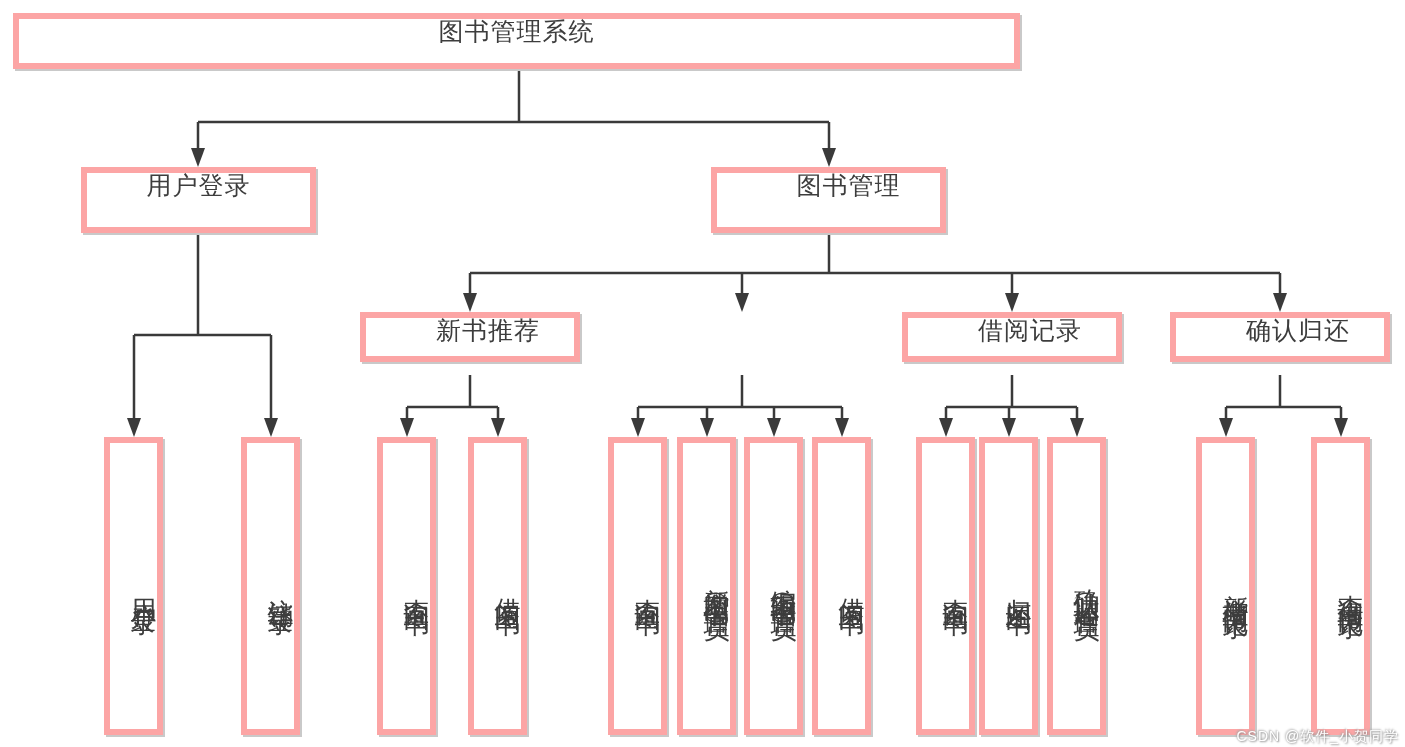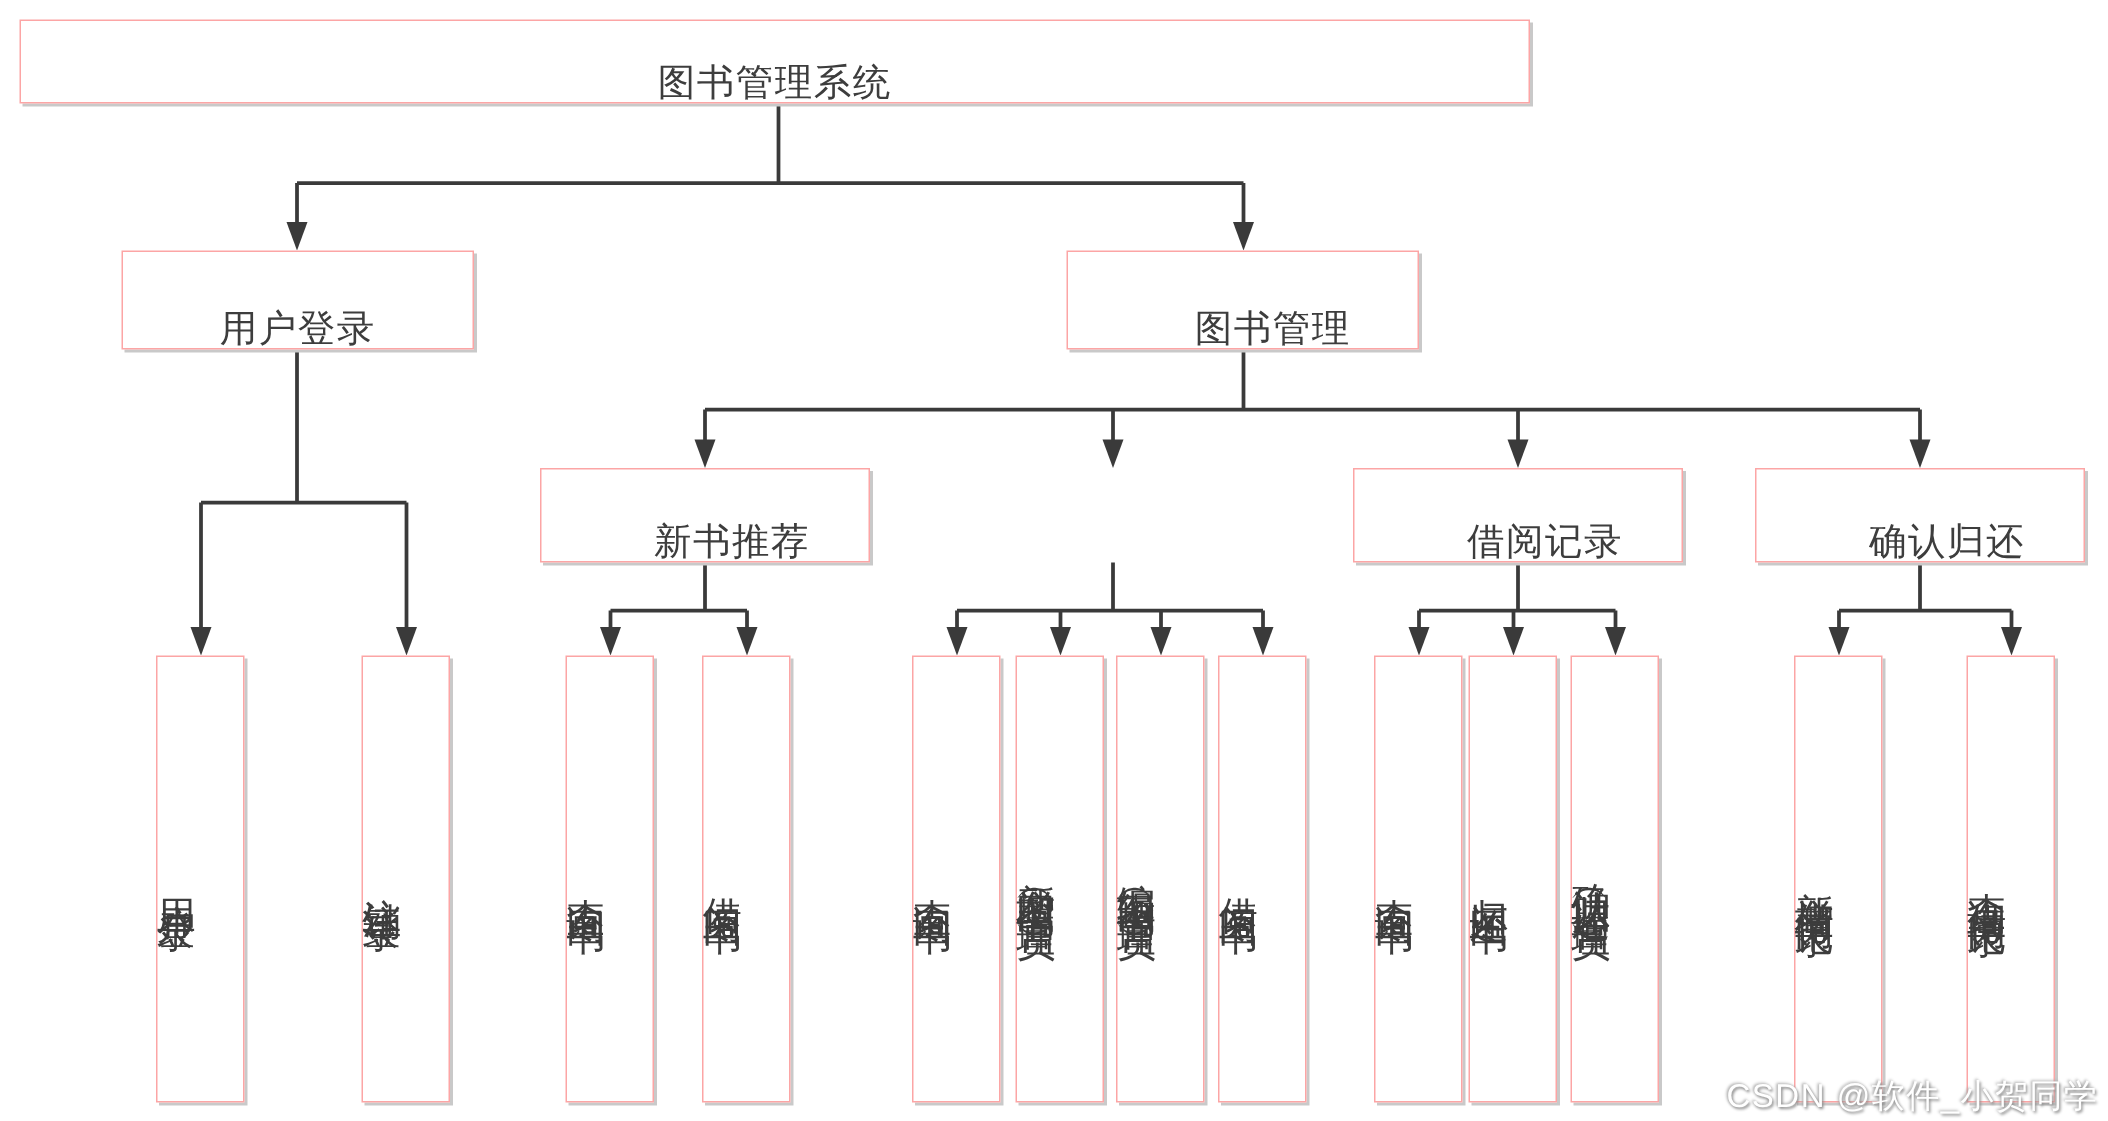--- a/index.html
+++ b/index.html
@@ -9,41 +9,41 @@
     background:#ffffff;
     font-family:"Liberation Sans","DejaVu Sans",sans-serif;
     color:#3d3d3d;
     overflow:hidden;
   }
   #connectors{position:absolute;left:0;top:0;width:1405px;height:747px;}
   .box{
     position:absolute;
     box-sizing:border-box;
     background:#ffffff;
-    border:1px solid #fca5a5;
+    border:6px solid #fca5a5;
     box-shadow:2px 2px 0 0 #c9c9c9;
-    display:flex;align-items:flex-end;justify-content:center;
+    display:flex;align-items:flex-start;justify-content:center;
     text-align:center;
   }
   .hbox{font-size:25px;letter-spacing:1px;line-height:1;}
   .vbox{
     writing-mode:vertical-rl;
     text-orientation:mixed;
     font-size:26px;
     letter-spacing:4px;
     line-height:1;
     top:437px;height:298px;width:59px;
   }
   
   .n-root{left:13px;top:13px;width:1007px;height:56px;}
   
   .n-user-login{left:81px;top:167px;width:235px;height:66px;}
   .n-book-mgmt{left:711px;top:167px;width:235px;height:66px;padding-left:40px;}
   
-  .lvl3{top:312px;height:63px;width:220px;padding-left:36px;}
+  .lvl3{top:312px;height:50px;width:220px;padding-left:36px;}
   .n-new-book-rec{left:360px;}
   .n-book-borrow{left:632px;}
   .n-current-borrow{left:902px;}
   .n-borrow-record{left:1170px;}
   
   .n-leaf-user-login{left:104px;}
   .n-leaf-logout{left:241px;}
   .n-rec-query{left:377px;}
   .n-rec-borrow{left:468px;}
   .n-bb-query{left:608px;}
@@ -52,21 +52,21 @@
   .n-bb-borrow{left:812px;}
   .n-cb-query{left:916px;}
   .n-cb-return{left:979px;}
   .n-cb-confirm{left:1047px;}
   .n-br-add{left:1196px;}
   .n-br-query{left:1311px;}
   
   .watermark{
     position:absolute;
     right:6px;bottom:1px;
-    font-size:22px;
+    font-size:14px;
     letter-spacing:1px;
     color:#ffffff;
     text-shadow:1px 1px 2px #8a8a8a, -1px -1px 2px #aaaaaa;
     white-space:nowrap;
   }
 </style>
 </head>
 <body>
 
 <div id="stage">

